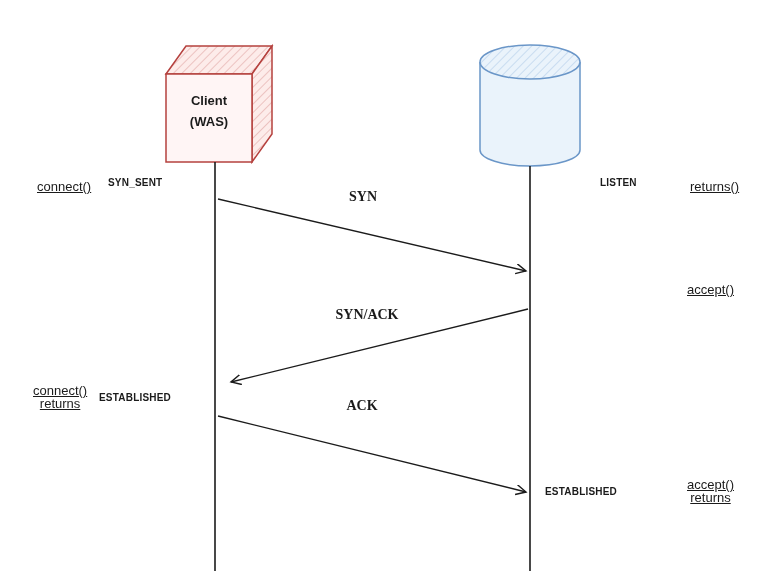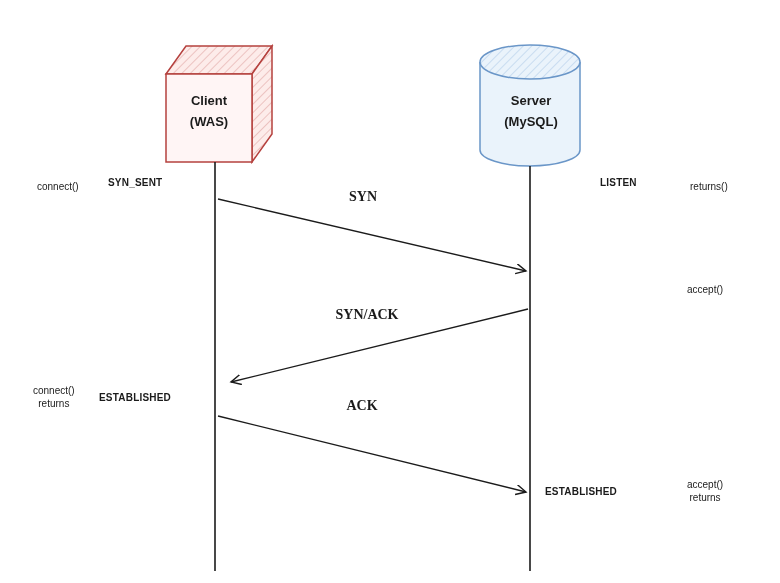--- a/index.html
+++ b/index.html
@@ -6,21 +6,21 @@
   .canvas{
     position:relative;
     width:780px;height:583px;
     background:#ffffff;
     font-family:"Liberation Sans", sans-serif;
     color:#1b1b1b;
     overflow:hidden;
   }
   .layer{position:absolute;left:0;top:0;}
   .lbl{position:absolute;white-space:nowrap;color:#1b1b1b;}
-  .small{font-size:10px;line-height:13px;}
+  .small{font-size:13px;line-height:13px;text-decoration:underline;}
   .state{font-size:10px;font-weight:bold;letter-spacing:.2px;}
   .msg{font-size:14px;font-weight:bold;transform:translateX(-50%);font-family:Liberation Serif, serif;}
   .node-title{
     position:absolute;text-align:center;transform:translateX(-50%);
     font-size:13px;font-weight:bold;line-height:21px;
   }
   .two-line{text-align:center;}
 </style>
 </head>
 <body>
@@ -59,24 +59,20 @@
 
     <line x1="218" y1="199" x2="526" y2="271" stroke="#1b1b1b" stroke-width="1.4" marker-end="url(#arrowhead)"></line>
     <line x1="528" y1="309" x2="231" y2="382" stroke="#1b1b1b" stroke-width="1.4" marker-end="url(#arrowhead)"></line>
     <line x1="218" y1="416" x2="526" y2="492" stroke="#1b1b1b" stroke-width="1.4" marker-end="url(#arrowhead)"></line>
   </svg>
 
   <div class="node-title" style="left:209px;top:90px;">
     <div>Client</div>
     <div>(WAS)</div>
   </div>
-  <div class="node-title" style="left:531px;top:90px;">
-    <div>Server</div>
-    <div>(MySQL)</div>
-  </div>
 
   <div class="lbl small" style="left:37px;top:180px;">connect()</div>
   <div class="lbl state" style="left:108px;top:177px;">SYN_SENT</div>
   <div class="lbl state" style="left:600px;top:177px;">LISTEN</div>
   <div class="lbl small" style="left:690px;top:180px;">returns()</div>
 
   <div class="lbl msg" style="left:363px;top:189px;">SYN</div>
   <div class="lbl msg" style="left:367px;top:307px;">SYN/ACK</div>
   <div class="lbl msg" style="left:362px;top:398px;">ACK</div>
 

